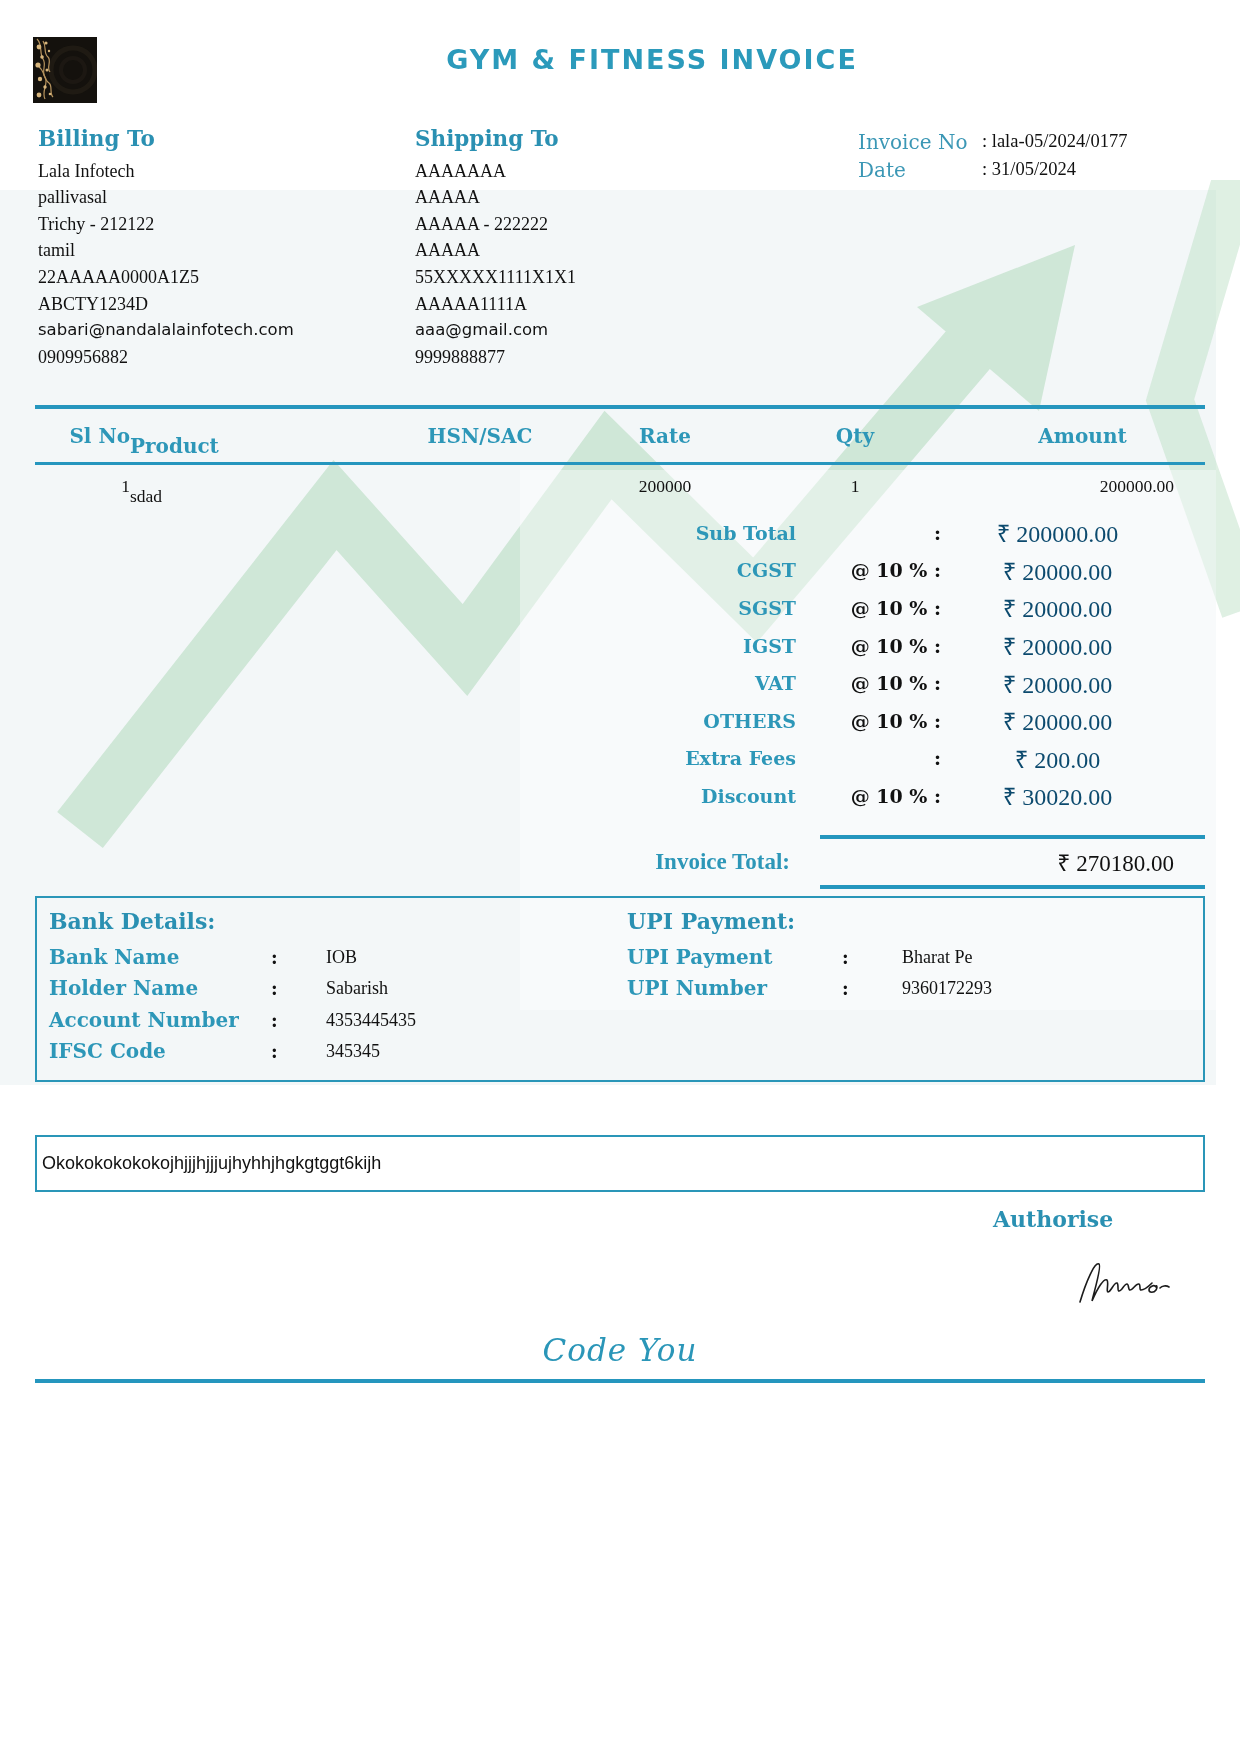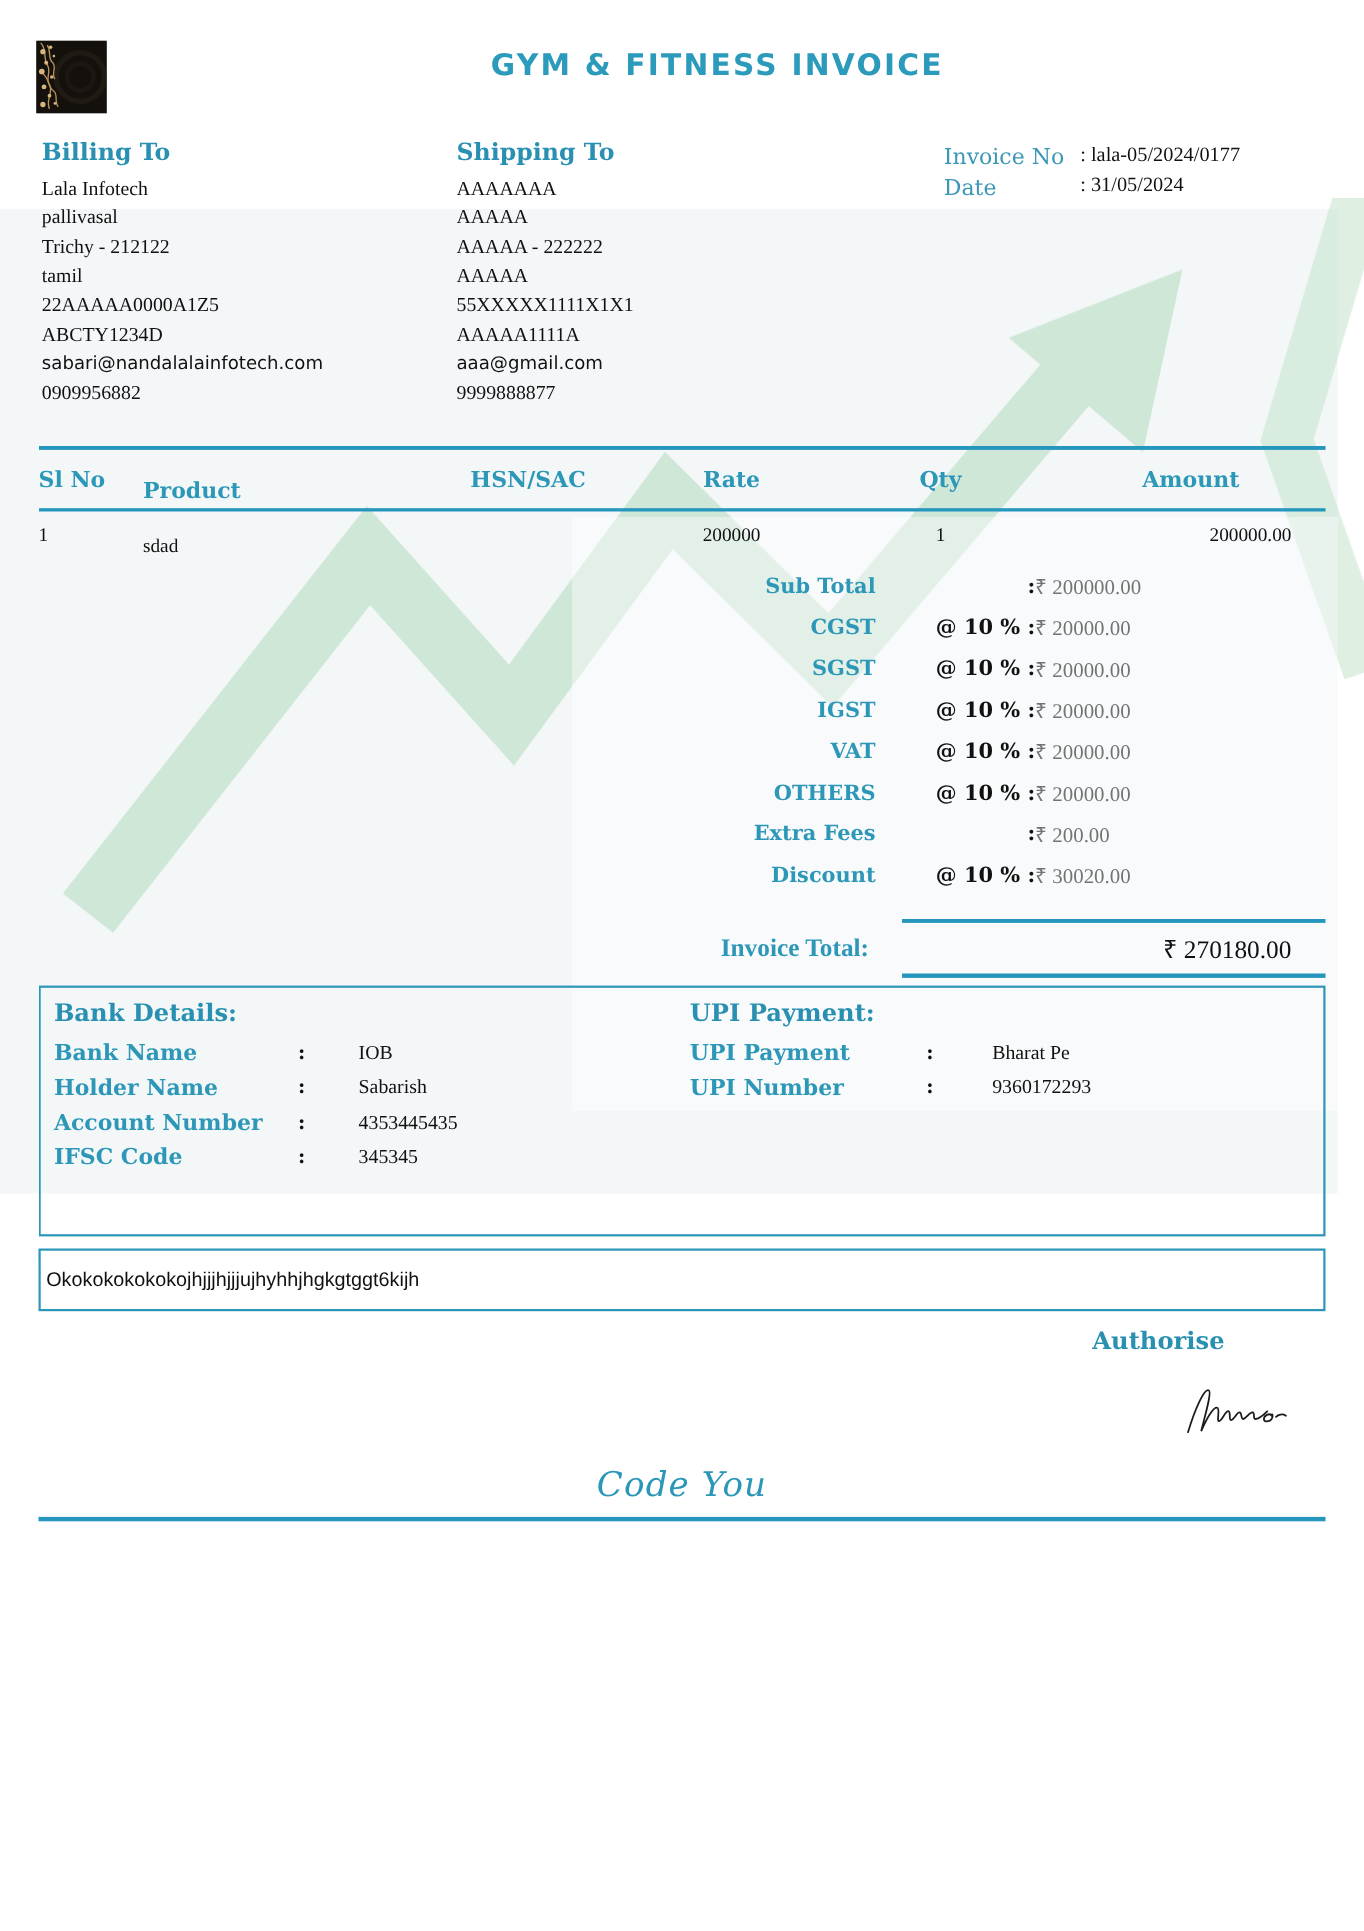--- a/index.html
+++ b/index.html
@@ -36,45 +36,45 @@
   .meta .m-label { font-family:"DejaVu Serif", serif; font-size:20px; color:#3b97b5; }
   .meta .m-value { font-size:18.5px; color:#111; padding-top:1px; }
 
   
   .table { left:35px; top:405px; width:1170px; }
   .t-line1 { height:4px; background:#2596be; }
   .t-line2 { height:3px; background:#2596be; }
   .t-head { display:flex; height:53px; align-items:center;
     font-family:"DejaVu Serif", serif; font-weight:bold; font-size:20px; color:#2d97b8; }
   .t-row { display:flex; height:43px; align-items:center; font-size:17.5px; color:#111; }
-  .c1 { width:95px;  text-align:left; }
+  .c1 { width:95px;  text-align:right; }
   .c2 { width:250px; text-align:left;margin-top:20px; }
   .c3 { width:200px; text-align:center; }
   .c4 { width:170px; text-align:center; }
   .c5 { width:210px; text-align:center; }
   .c6 { width:245px; text-align:center; box-sizing:border-box; }
   .t-row .c6 { text-align:right; padding-right:31px; }
 
   
   .totals { left:35px; top:514px; width:1170px; }
   .totals-row { display:grid; grid-template-columns:761px 145px 264px; height:37.6px; align-items:center; }
   .tl { text-align:right; font-family:"DejaVu Serif", serif; font-weight:bold; font-size:19px; color:#2d97b8; }
   .tm { text-align:right; font-family:"DejaVu Serif", serif; font-weight:bold; font-size:19px; color:#111; }
-  .ta { text-align:left; padding-right:31px; font-size:19px; color:#737373; }
+  .ta { text-align:center; padding-right:31px; font-size:24px; color:#0c4a6e; }
 
   .inv-total-label { left:35px; top:835px; width:755px; height:54px;
     display:flex; align-items:center; justify-content:flex-end;
     font-family:Liberation Serif, serif; font-weight:bold; font-size:23px; color:#2d97b8; }
   .inv-total-amount { left:820px; top:835px; width:385px; height:54px; box-sizing:border-box;
     border-top:4px solid #2596be; border-bottom:4px solid #2596be;
     display:flex; align-items:center; justify-content:flex-end; padding-right:31px;
     font-size:23px; color:#111; }
 
   
-  .bank-box { left:35px; top:896px; width:1170px; height:228px; box-sizing:border-box;
+  .bank-box { left:35px; top:896px; width:1170px; height:186px; box-sizing:border-box;
     border:2px solid #2a96b8; }
   .bank-col { position:absolute; top:10px; }
   .bank-col.left { left:12px; }
   .bank-col.right { left:590px; }
   .box-head { font-family:"DejaVu Serif", serif; font-weight:bold; font-size:22px; color:#2a90b2; margin-bottom:8px; }
   .kv { display:grid; grid-template-columns:222px 55px auto; line-height:31.4px; }
   .kv.upi { grid-template-columns:215px 60px auto; }
   .kv .k { font-family:"DejaVu Serif", serif; font-weight:bold; font-size:20px; color:#2d97b8; }
   .kv .colon { font-family:"DejaVu Serif", serif; font-weight:bold; font-size:18px; color:#111; }
   .kv .v { font-size:18px; color:#111; }

